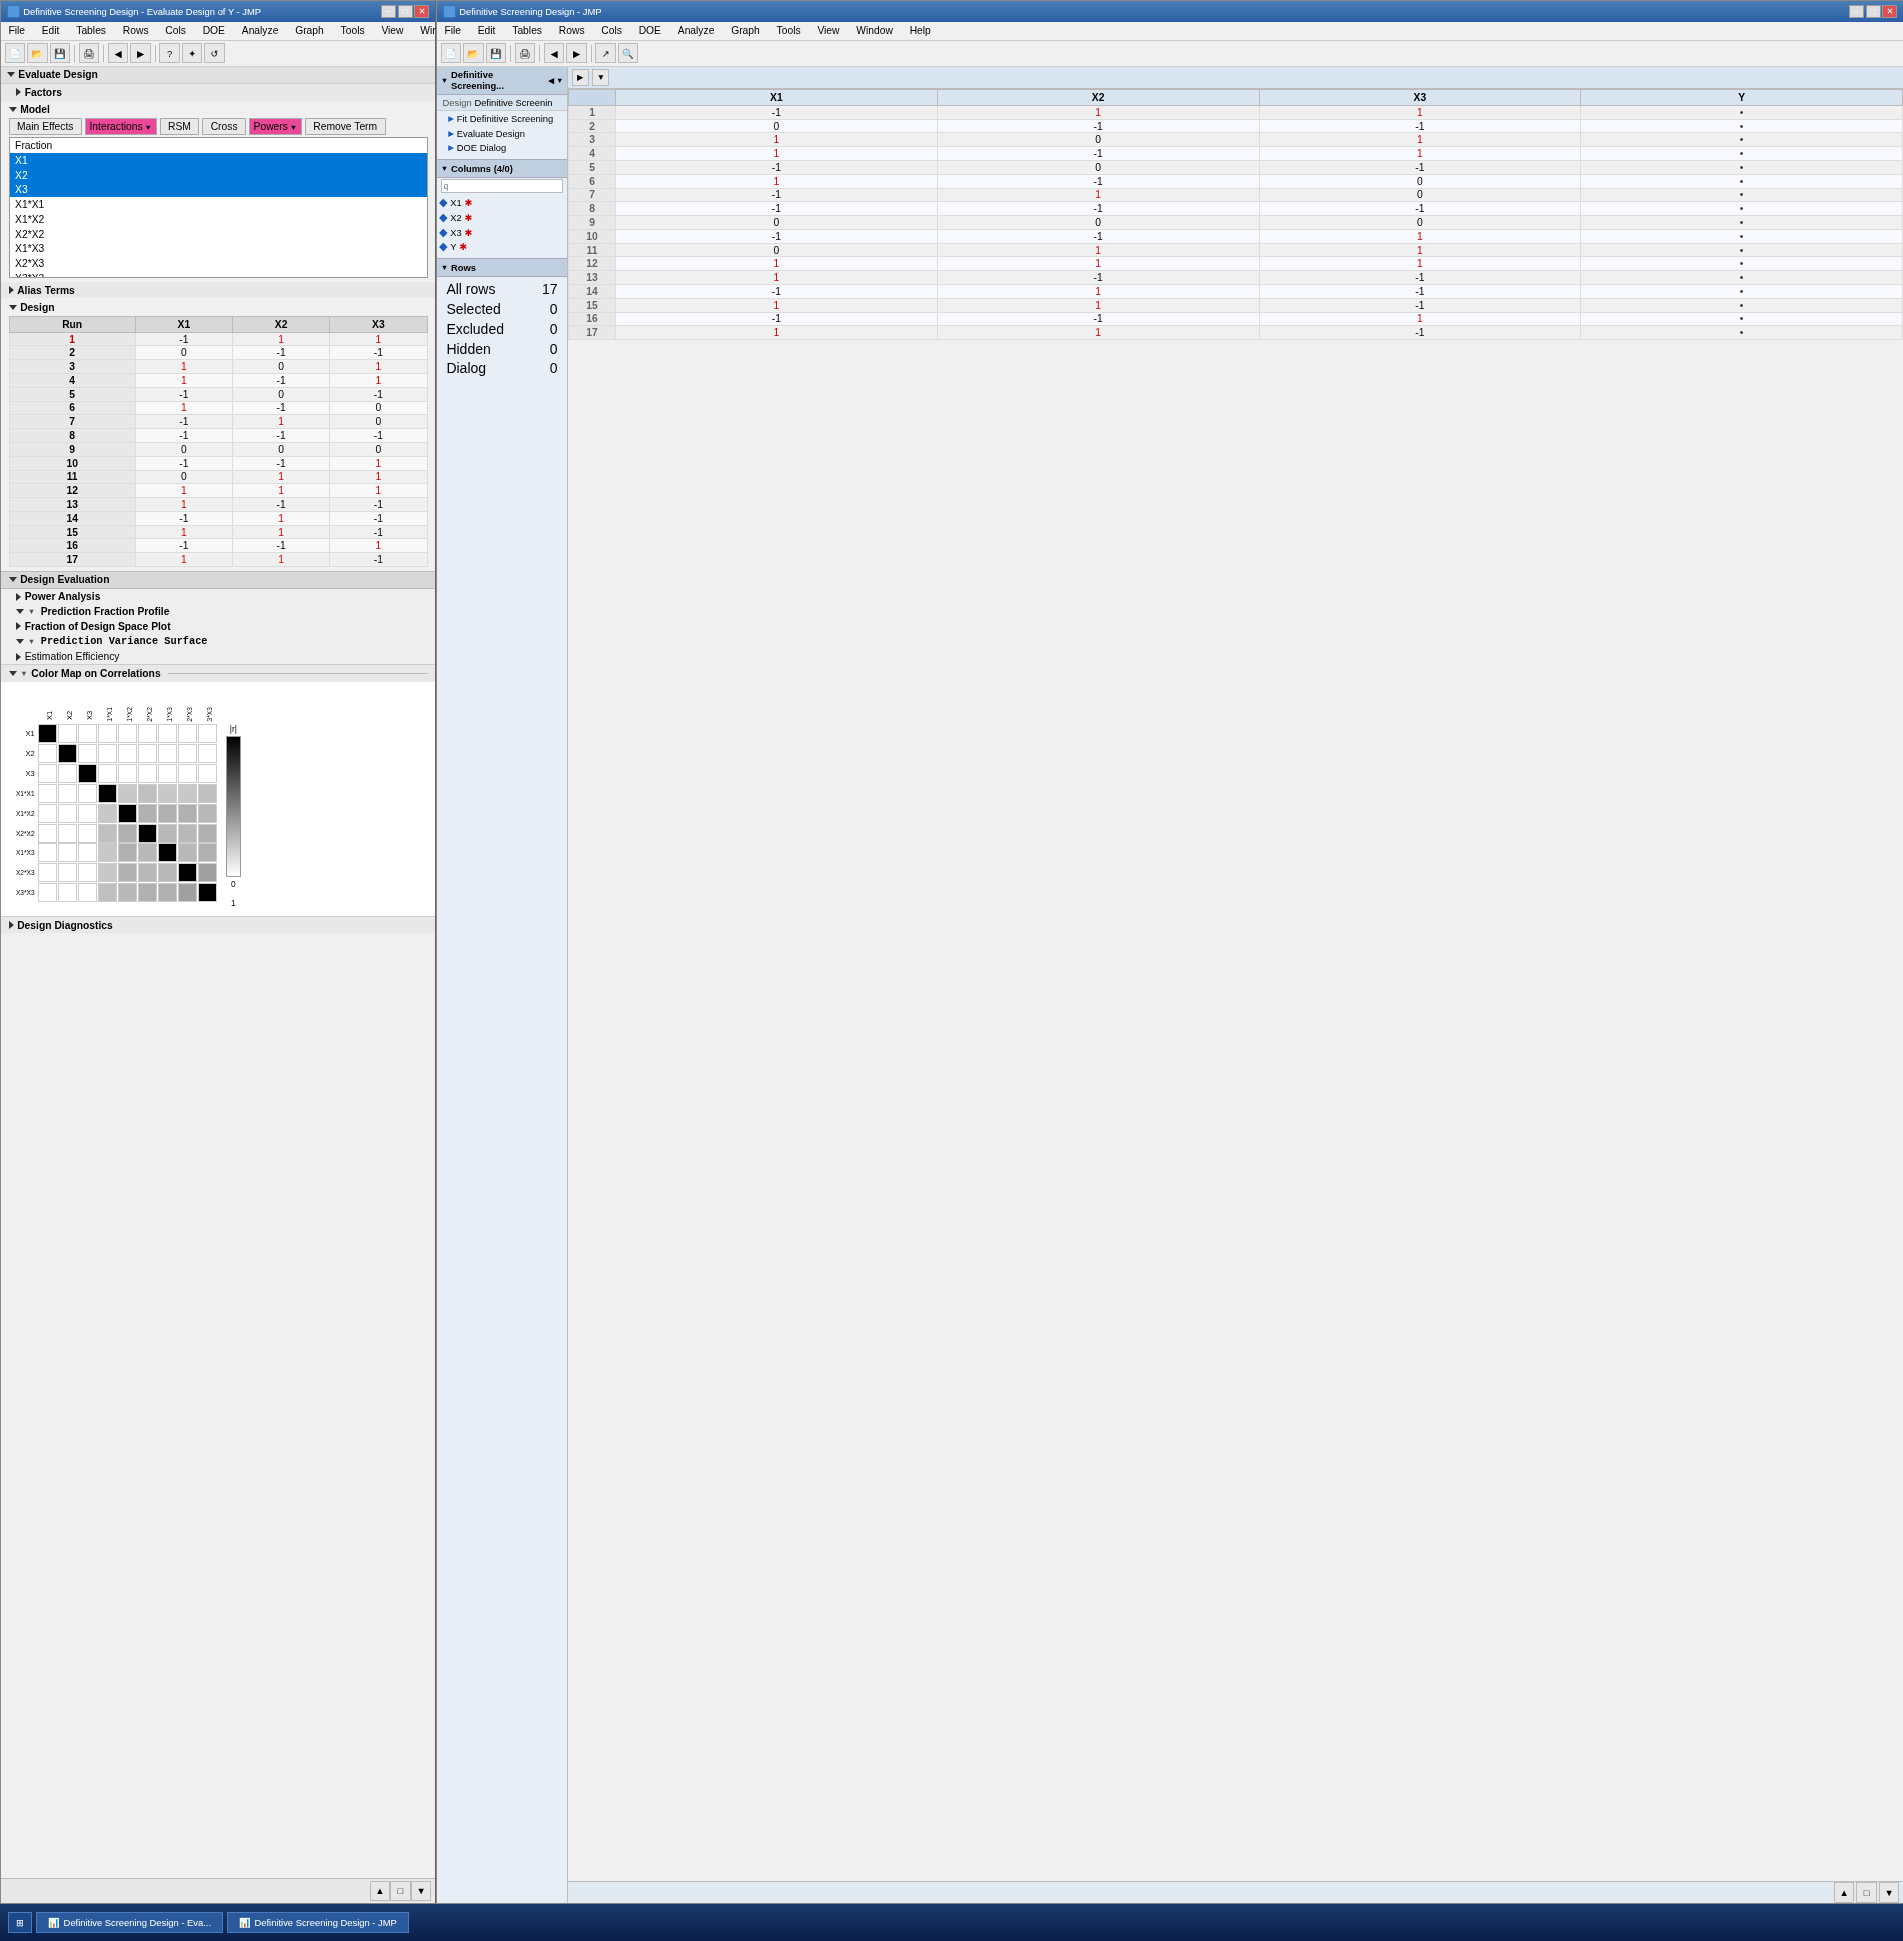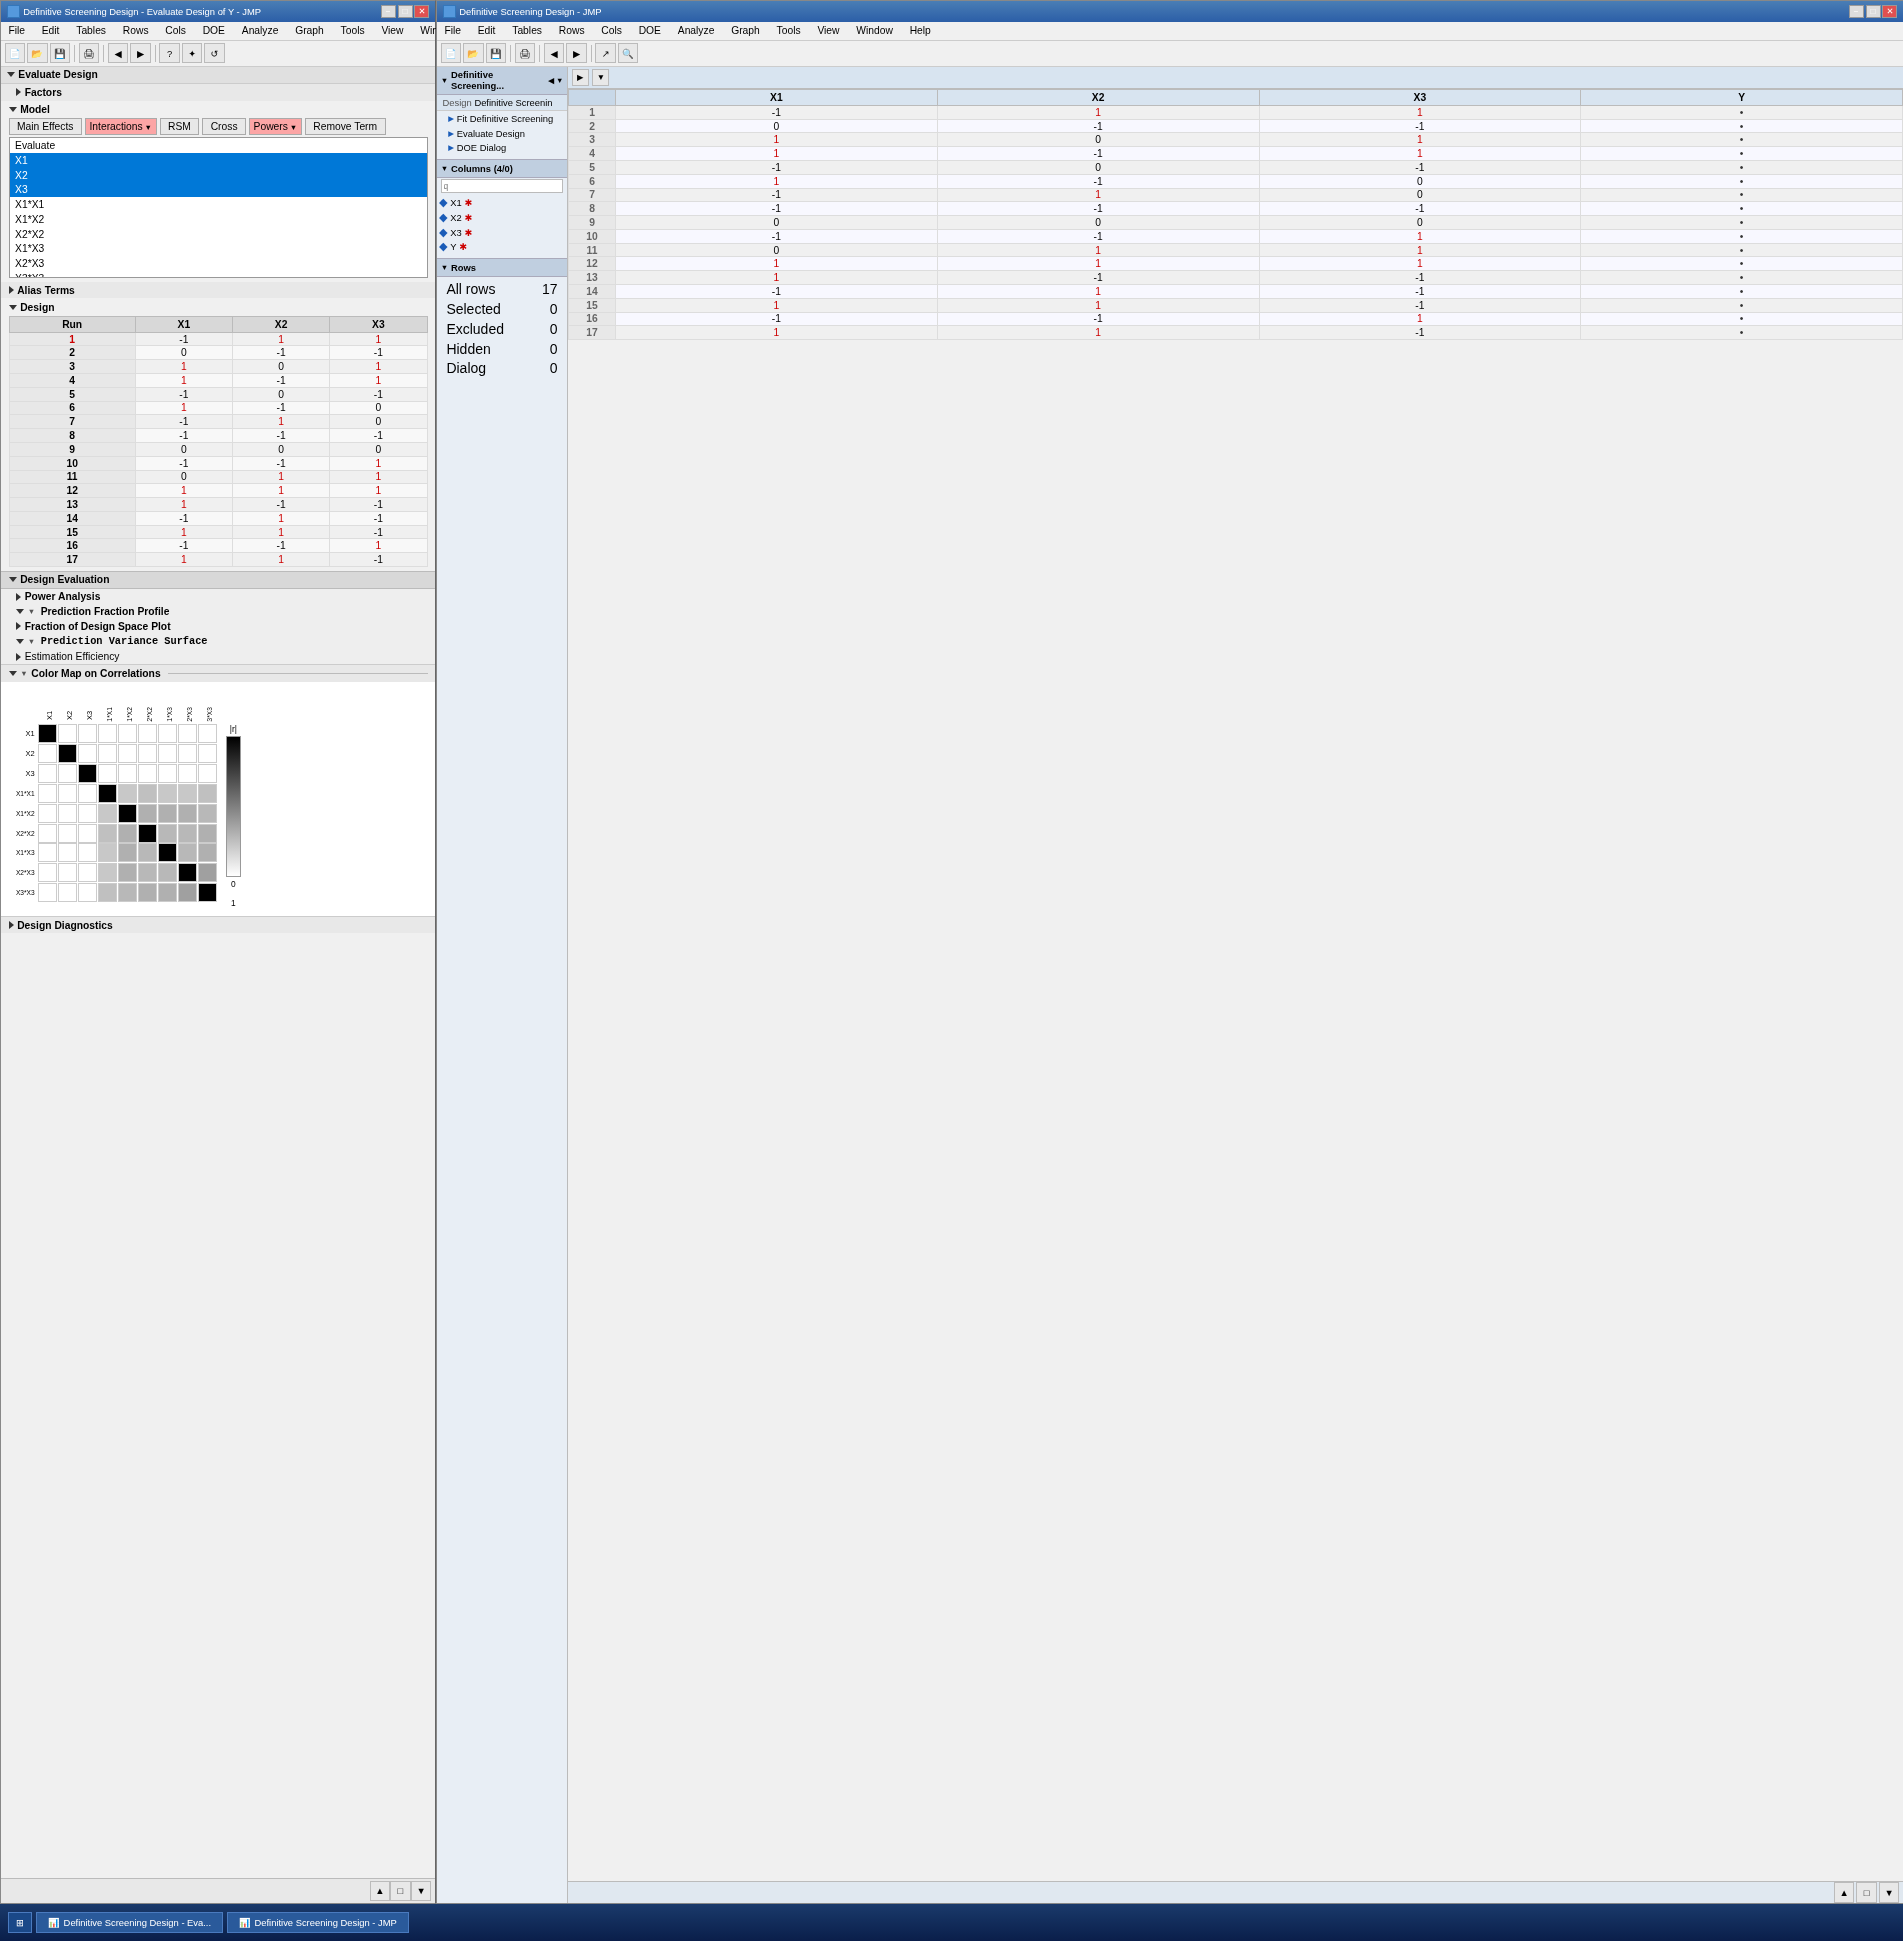--- a/index.html
+++ b/index.html
@@ -20,21 +20,21 @@
     .tool-btn { width: 20.6px; height: 20.6px; background: #e8e8e8; border: 0.9px solid #bbb; display: flex; align-items: center; justify-content: center; font-size: 9.4px; cursor: pointer; }
     .tool-separator { width: 0.9px; height: 17px; background: #bbb; margin: 0 1.9px; }
 
     .section-header { background: #e0e0e0; border-bottom: 0.9px solid #ccc; padding: 2.8px 5.6px; font-weight: bold; font-size: 10.3px; display: flex; align-items: center; gap: 3.7px; cursor: pointer; }
     .triangle-down { display: inline-block; width: 0; height: 0; border-left: 4.7px solid transparent; border-right: 4.7px solid transparent; border-top: 5.6px solid #333; }
     .triangle-right { display: inline-block; width: 0; height: 0; border-top: 4.7px solid transparent; border-bottom: 4.7px solid transparent; border-left: 5.6px solid #333; }
 
     
     .model-toolbar { display: flex; gap: 2.8px; margin: 2px 0; flex-wrap: wrap; }
     .model-btn { padding: 1.9px 7.5px; background: #e8e8e8; border: 0.9px solid #aaa; font-size: 10.3px; cursor: pointer; white-space: nowrap; }
-    .model-btn-dropdown { padding: 1.9px 3.7px; background: #fca5a5; border: 0.9px solid #aaa; font-size: 10.3px; cursor: pointer; display: flex; align-items: flex-end; }
+    .model-btn-dropdown { padding: 1.9px 3.7px; background: #ec4899; border: 0.9px solid #aaa; font-size: 10.3px; cursor: pointer; display: flex; align-items: flex-end; }
 
     
     .terms-list { border: 0.9px solid #999; background: white; margin: 1.9px 0; }
     .term-item { padding: 1.9px 5.6px; font-size: 10.3px; cursor: pointer; }
     .term-item.selected { background: #0078d7; color: white; }
 
     
     .design-table { border-collapse: collapse; font-size: 10.3px; width: 100%; }
     .design-table th { background: #d8d8d8; border: 0.9px solid #bbb; padding: 1.9px 5.6px; text-align: center; font-weight: bold; }
     .design-table td { border: 0.9px solid #ddd; padding: 0.9px 5.6px; text-align: center; }
@@ -133,21 +133,21 @@
           </div>
           <button class="model-btn">RSM</button>
           <button class="model-btn">Cross</button>
           <div class="model-btn-dropdown">
             Powers <span style="font-size:7.5px; margin-left:1.9px;">▼</span>
           </div>
           <button class="model-btn">Remove Term</button>
         </div>
 
         <div class="terms-list" style="min-height:112px; max-height:141px; overflow-y:auto;">
-          <div class="term-item">Evaluate</div>
+          <div class="term-item">Fraction</div>
           <div class="term-item selected">X1</div>
           <div class="term-item selected">X2</div>
           <div class="term-item selected">X3</div>
           <div class="term-item">X1*X1</div>
           <div class="term-item">X1*X2</div>
           <div class="term-item">X2*X2</div>
           <div class="term-item">X1*X3</div>
           <div class="term-item">X2*X3</div>
           <div class="term-item">X3*X3</div>
         </div>

